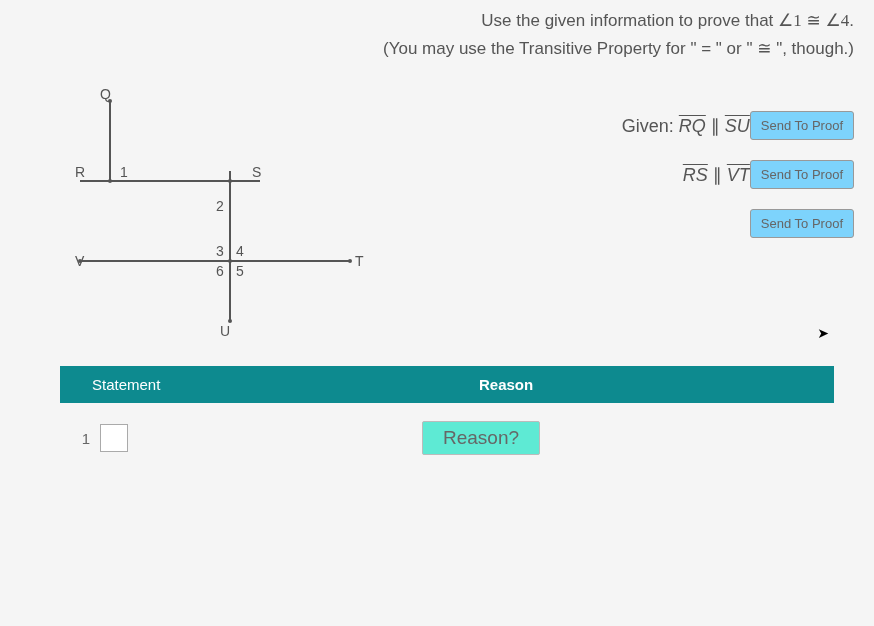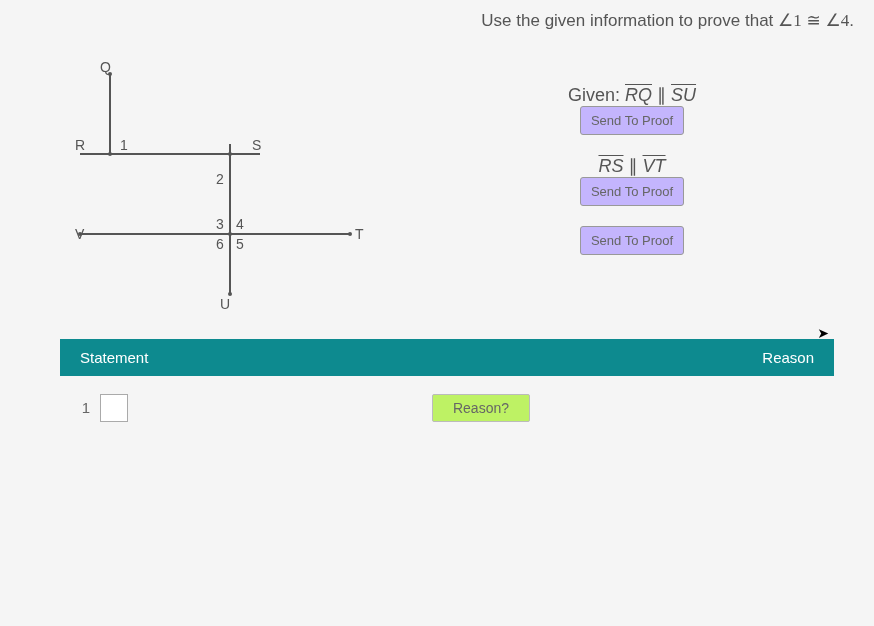--- a/index.html
+++ b/index.html
@@ -39,34 +39,33 @@
     }
     .givens {
       flex: 1;
       padding-top: 30px;
     }
     .given-row {
       display: flex;
       align-items: center;
       justify-content: flex-end;
       margin-bottom: 20px;
-      flex-direction: column;
     }
     .given-text {
       font-size: 18px;
       color: #555;
       font-weight: 500;
     }
     .overline {
       text-decoration: overline;
       font-style: italic;
     }
     .send-btn {
       border: 1px solid #999;
-      background: #c4b5fd;
+      background: #7dd3fc;
       color: #666;
       font-size: 13px;
       padding: 6px 10px;
       border-radius: 3px;
       cursor: pointer;
       white-space: nowrap;
     }
     .cursor {
       position: absolute;
       right: 45px;
@@ -79,25 +78,26 @@
       margin-left: 40px;
       margin-right: 20px;
     }
     .proof-header {
       display: flex;
       background: #0d8a8f;
       color: #fff;
       font-size: 15px;
     }
     .proof-header > div {
-      padding: 10px 20px;
+      padding: 10px 32px;
       flex: 1;
     }
     .proof-header > div:last-child {
-      text-align: right;
+      text-align: left;
+      font-weight: bold;
     }
     .proof-row {
       display: flex;
       align-items: center;
       padding: 18px 0;
     }
     .row-num {
       width: 30px;
       text-align: right;
       color: #666;
@@ -110,35 +110,36 @@
       border: 1px solid #aaa;
       background: #fff;
     }
     .reason-cell {
       flex: 1;
       display: flex;
       justify-content: center;
     }
     .reason-btn {
       border: 1px solid #bbb;
-      background: #bef264;
+      background: #5eead4;
       color: #666;
-      font-size: 14px;
+      font-size: 19px;
       padding: 5px 20px;
       border-radius: 2px;
       cursor: pointer;
     }
   </style>
 </head>
 <body>
 
 <div class="instructions">
   <p>
     <span>Use the given information to prove that </span><span class="angle">∠1</span><span> ≅ </span><span class="angle">∠4</span><span>.</span>
   </p>
+  <p>(You may use the Transitive Property for " = " or " ≅ ", though.)</p>
 </div>
 
 <div class="main-area">
   <div class="diagram">
     <svg viewBox="0 0 360 260">
 
       <line x1="90" y1="20" x2="90" y2="100" stroke="#555" stroke-width="2"></line>
       <line x1="60" y1="100" x2="240" y2="100" stroke="#555" stroke-width="2"></line>
       <line x1="210" y1="90" x2="210" y2="240" stroke="#555" stroke-width="2"></line>
       <line x1="60" y1="180" x2="330" y2="180" stroke="#555" stroke-width="2"></line>

